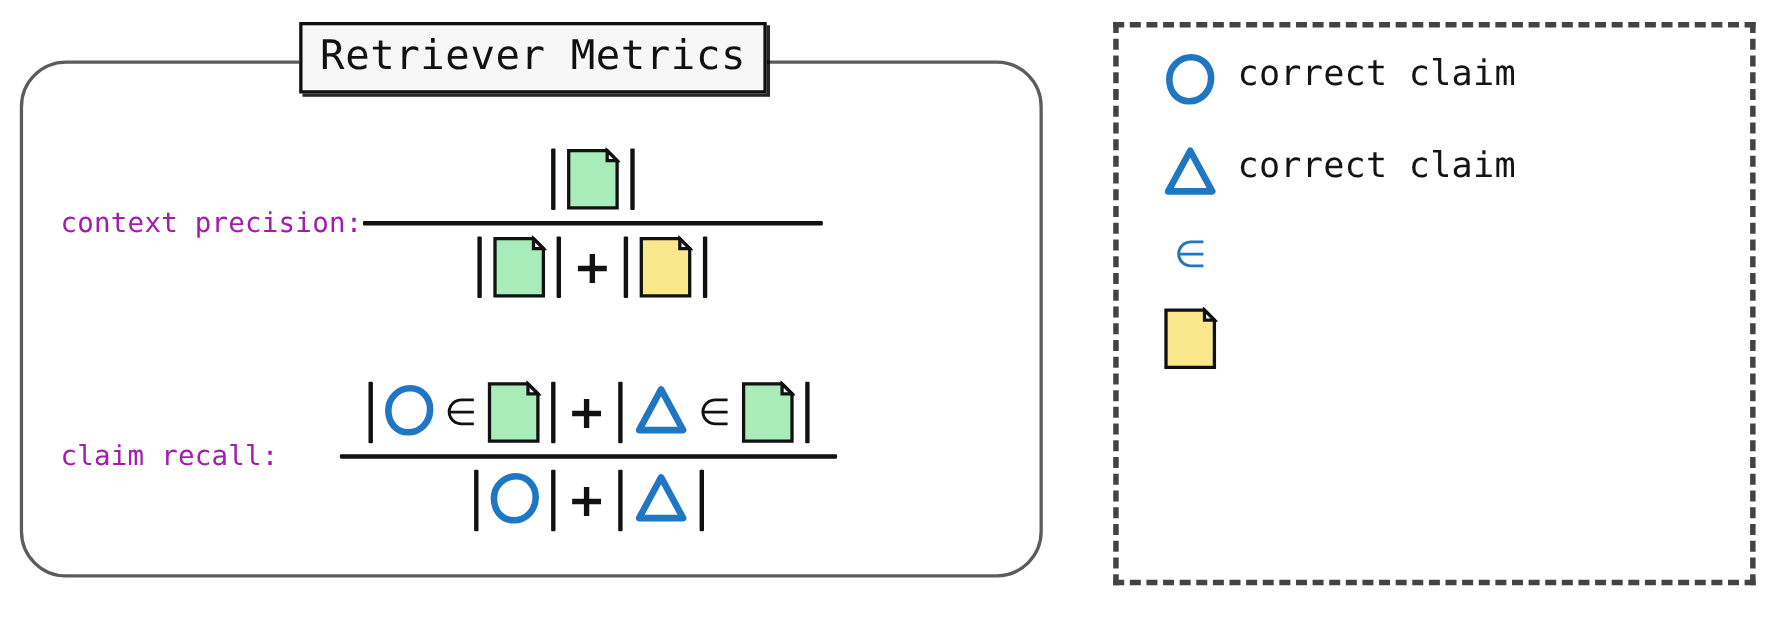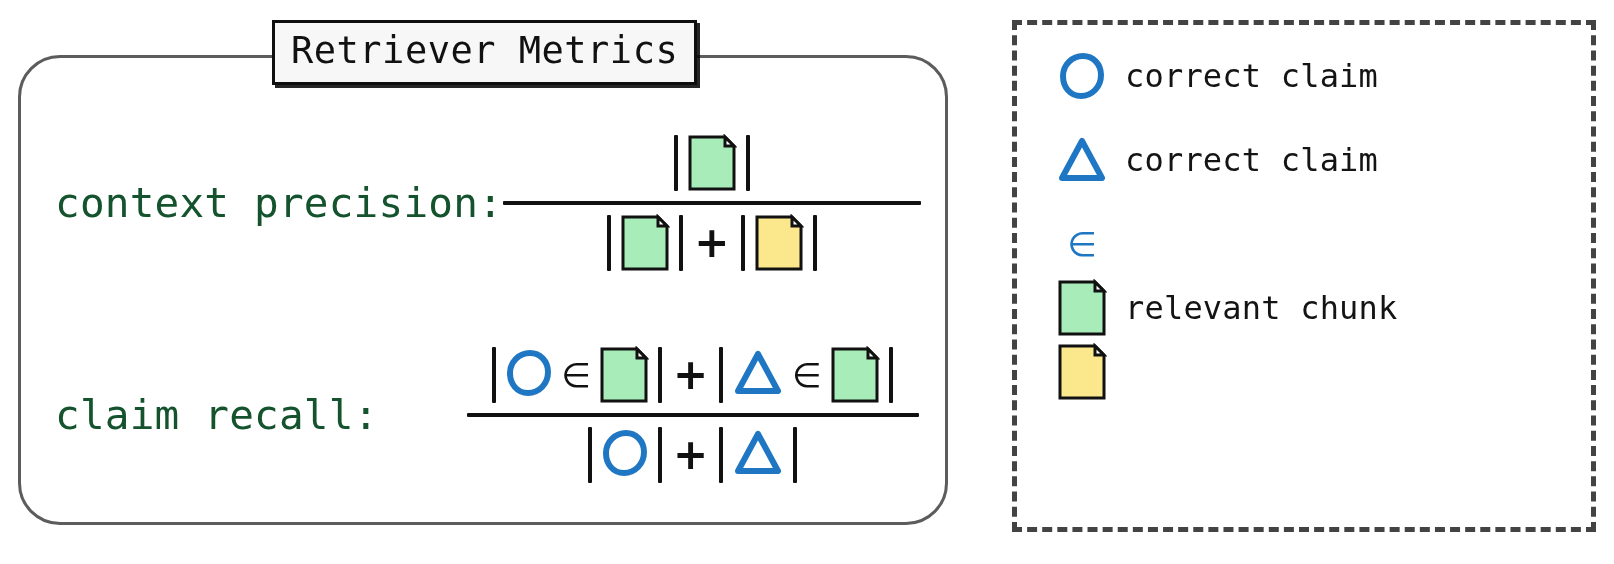--- a/index.html
+++ b/index.html
@@ -51,27 +51,27 @@
   
   .formula-row {
     position: absolute;
     display: flex;
     align-items: center;
   }
   #row-precision { left: 55px; top: 125px; }
   #row-recall    { left: 55px; top: 337px; }
 
   .metric-label {
-    font-size: 41px;
+    font-size: 25px;
     line-height: 36px;
-    color: #14532d;
+    color: #a21caf;
     white-space: pre;
     letter-spacing: 0.2px;
   }
-  #row-recall .metric-label { margin-right: 88px; }
+  #row-recall .metric-label { margin-right: 56px; }
 
   .fraction {
     display: flex;
     flex-direction: column;
     align-items: center;
   }
   .frac-num, .frac-den {
     display: flex;
     align-items: center;
     justify-content: center;
@@ -128,21 +128,21 @@
     left: 1012px;
     top: 20px;
     width: 584px;
     height: 512px;
     box-sizing: border-box;
     border: 5px dashed #434343;
     padding: 22px 0 0 34px;
   }
   .legend-item {
     display: flex;
-    align-items: center;
+    align-items: flex-start;
     height: 58px;
     margin-bottom: 26px;
   }
   .legend-item.tight { margin-bottom: 6px; }
   .legend-sym {
     width: 62px;
     display: flex;
     align-items: center;
     justify-content: center;
     flex: 0 0 62px;
@@ -309,29 +309,20 @@
       <span class="legend-text">correct claim</span>
     </div>
 
     <div class="legend-item tight">
       <span class="legend-sym">
         <span class="sym-text">∈</span>
       </span>
     </div>
 
 
-    <div class="legend-item tight">
-      <span class="legend-sym">
-        <svg class="doc-legend" width="50" height="58" viewBox="0 0 50 58">
-          <path d="M3,3 H38 L47,12 V55 H3 Z" fill="#a8edb9" stroke="#111111" stroke-width="3" stroke-linejoin="miter"></path>
-          <path d="M38,3 V12 H47 Z" fill="#ffffff" stroke="#111111" stroke-width="3" stroke-linejoin="miter"></path>
-        </svg>
-      </span>
-      <span class="legend-text">relevant chunk</span>
-    </div>
 
     <div class="legend-item tight">
       <span class="legend-sym">
         <svg class="doc-legend" width="50" height="58" viewBox="0 0 50 58">
           <path d="M3,3 H38 L47,12 V55 H3 Z" fill="#fce88c" stroke="#111111" stroke-width="3" stroke-linejoin="miter"></path>
           <path d="M38,3 V12 H47 Z" fill="#ffffff" stroke="#111111" stroke-width="3" stroke-linejoin="miter"></path>
         </svg>
       </span>
     </div>
 

